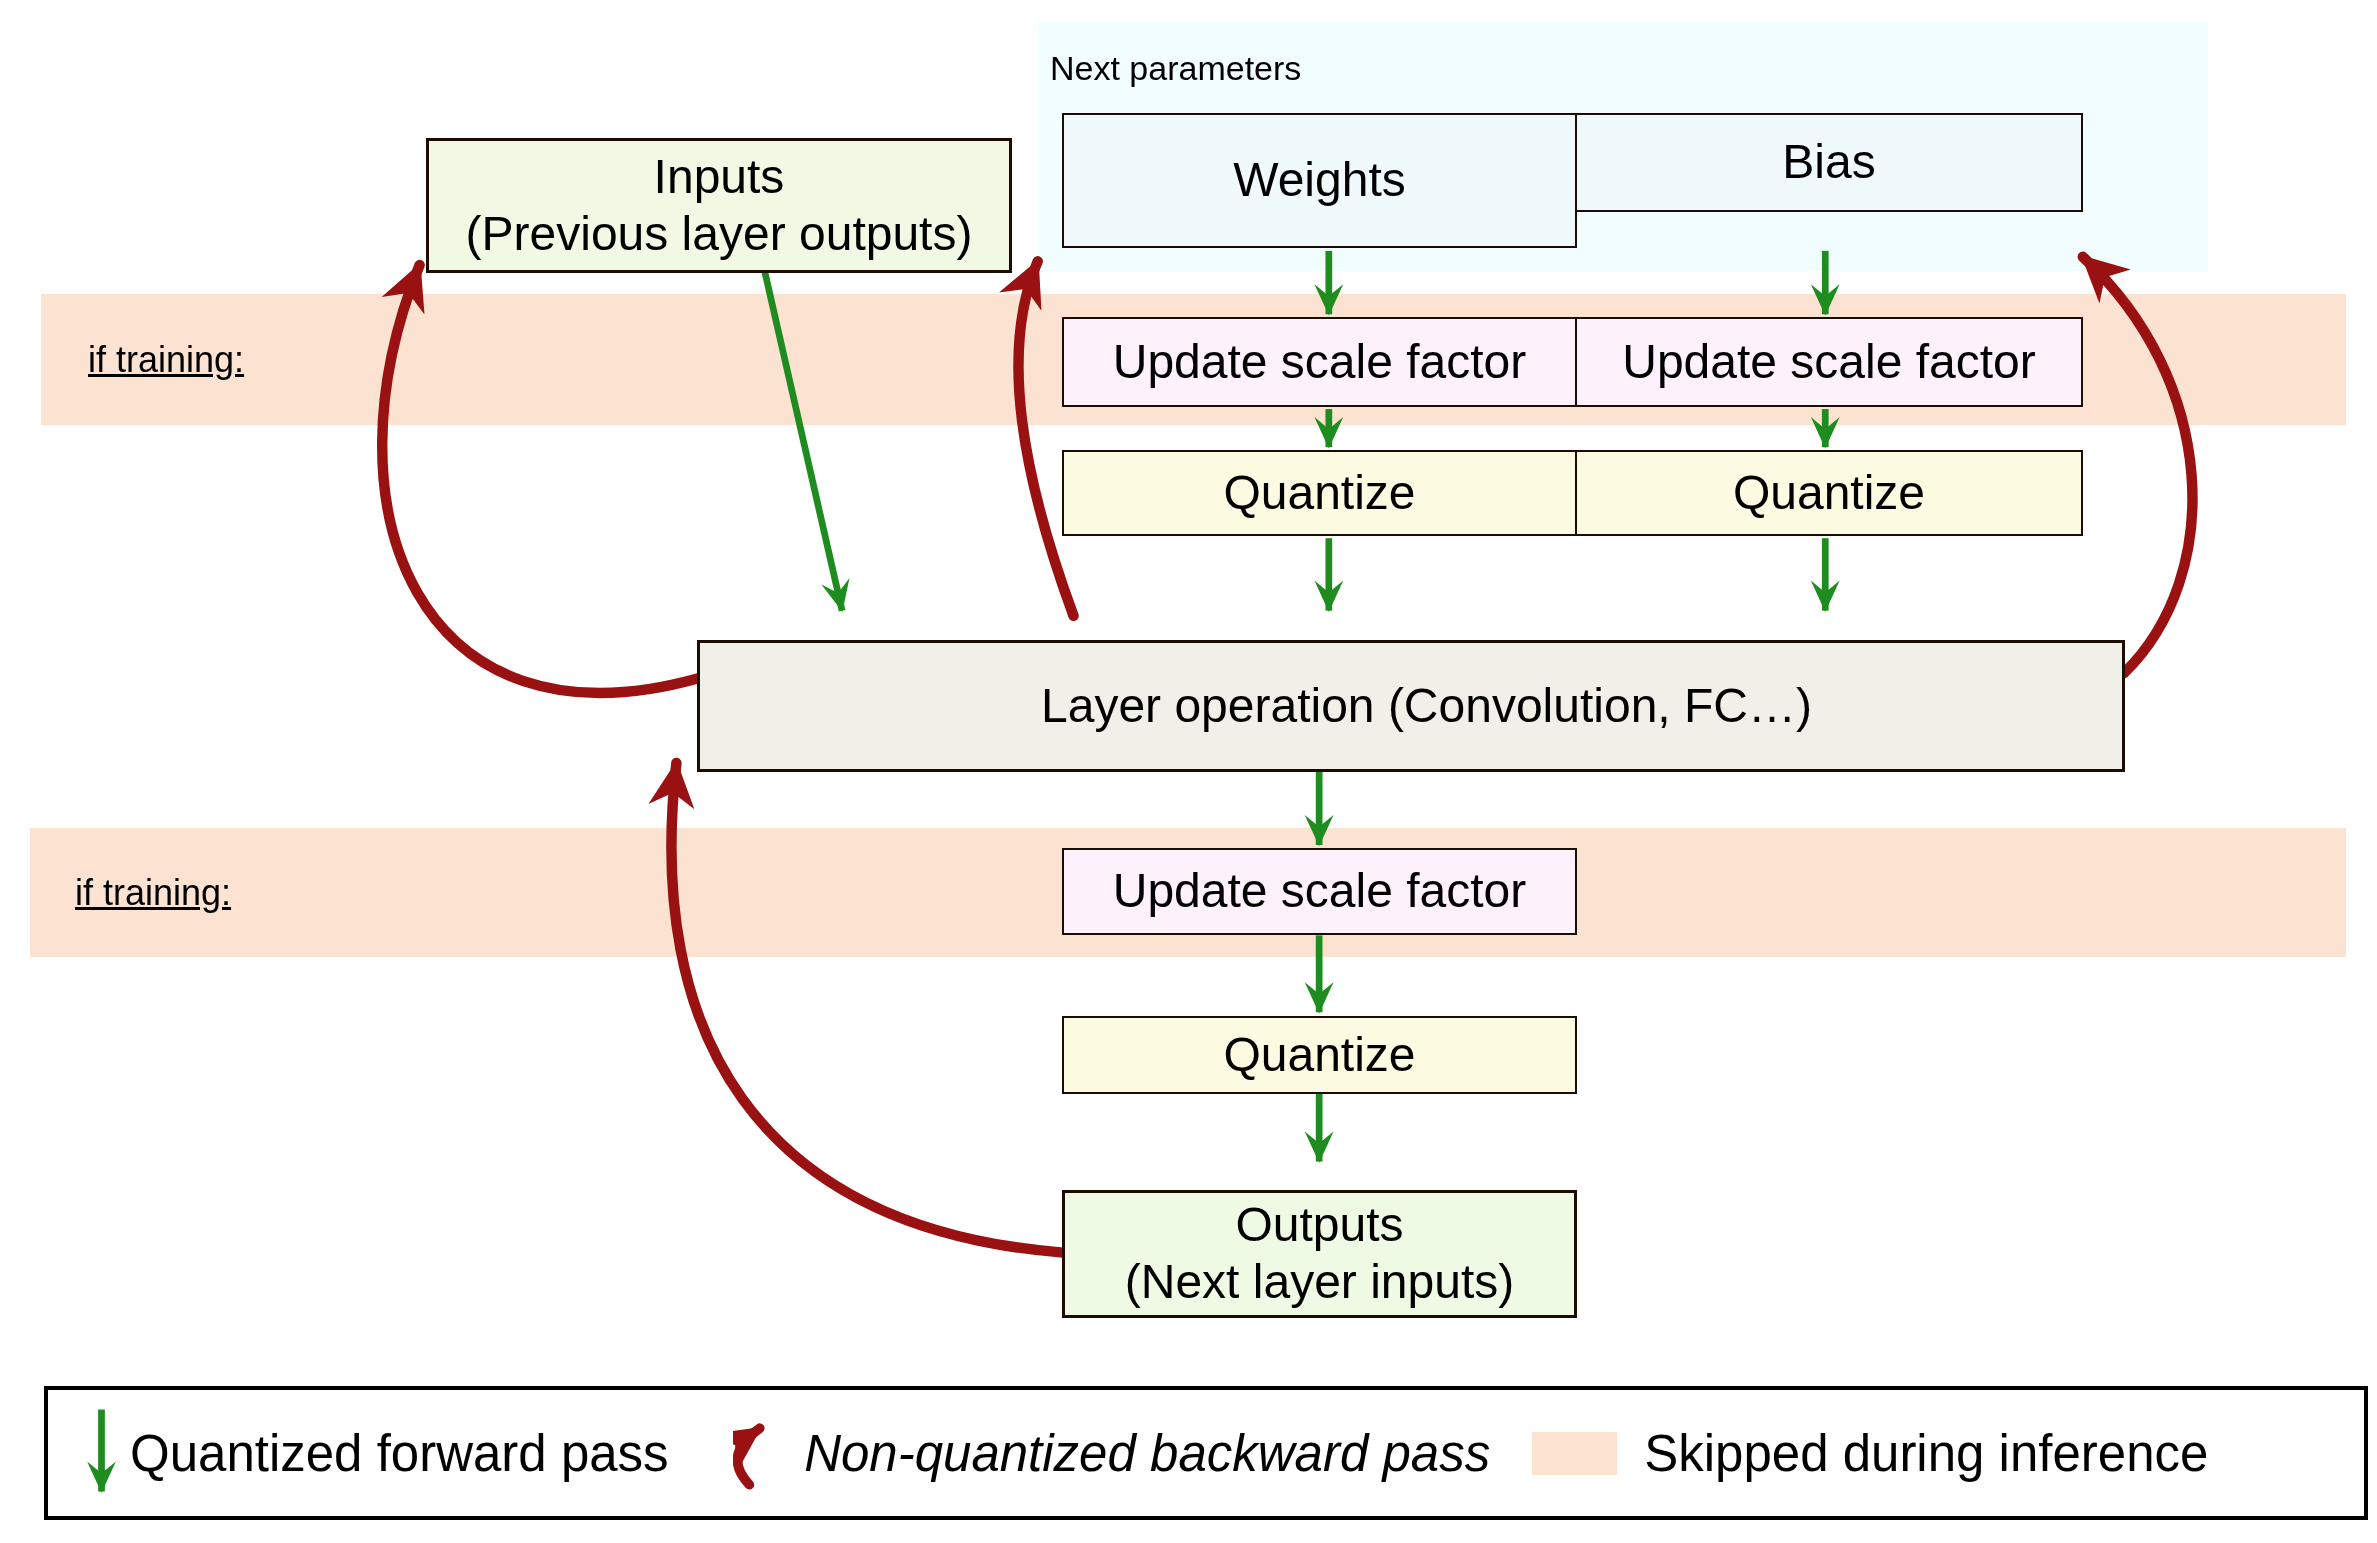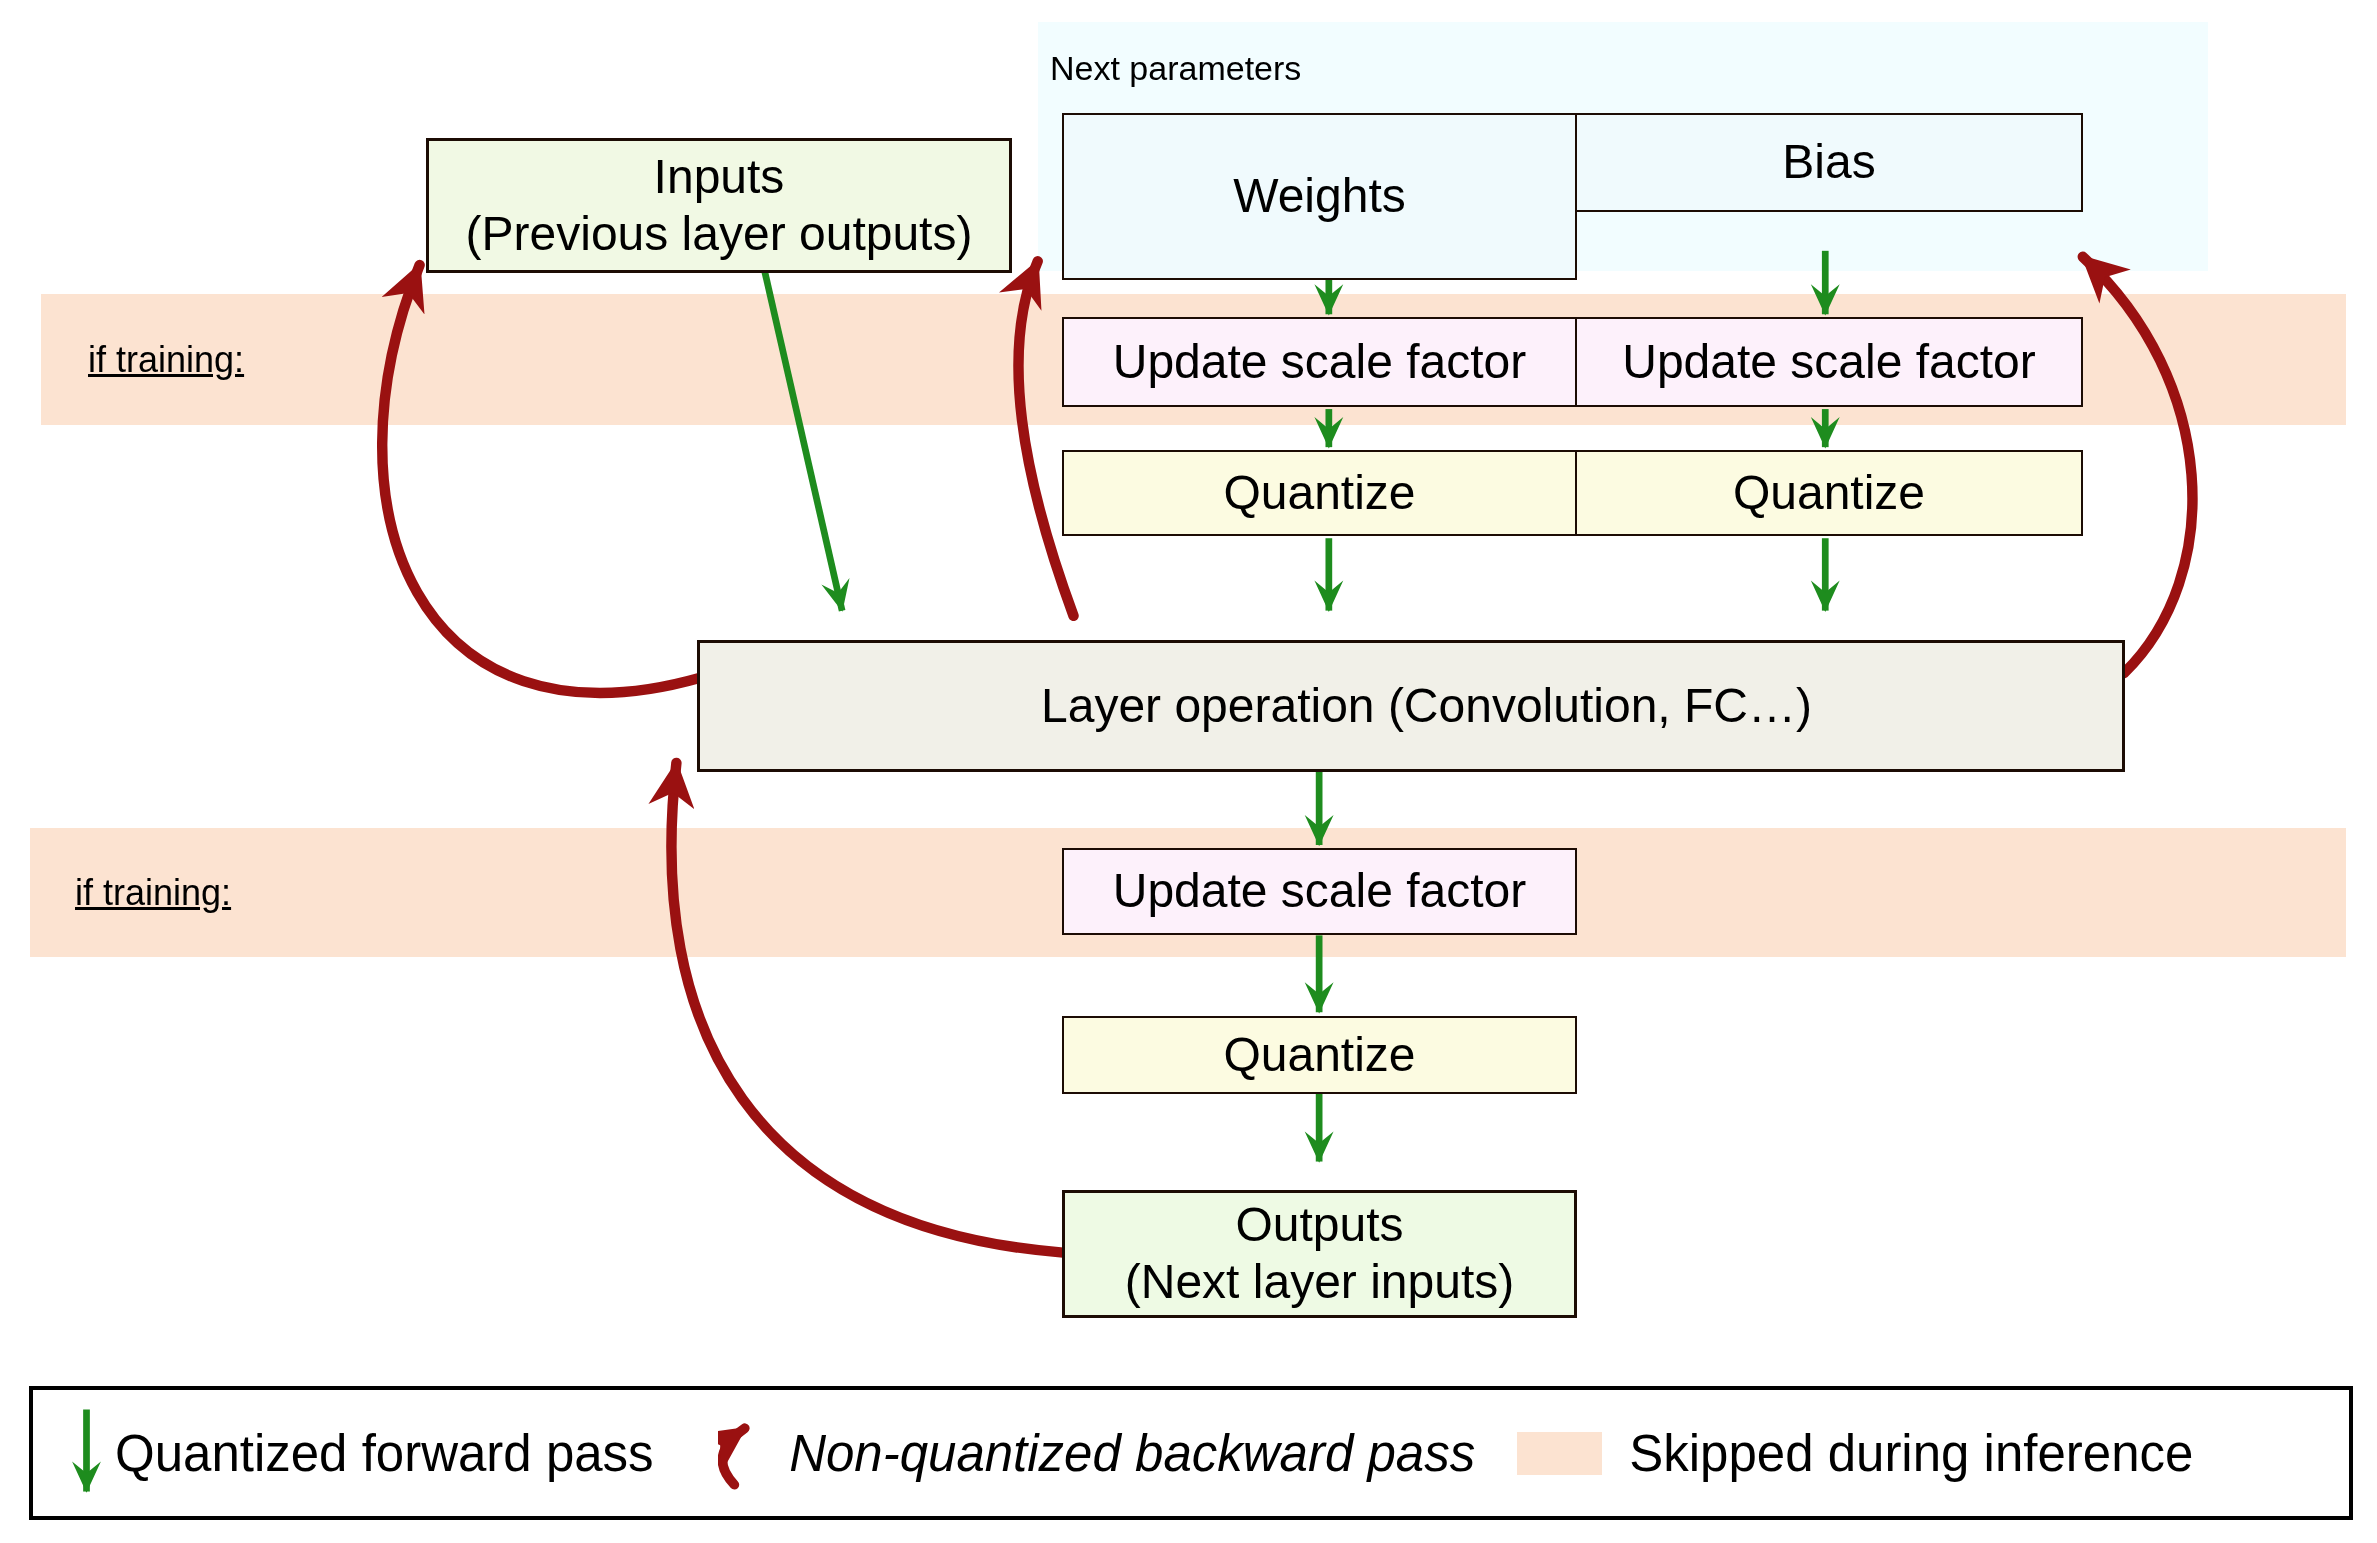--- a/index.html
+++ b/index.html
@@ -75,41 +75,41 @@
       <path d="M 1438 825 C 1370 640, 1338 470, 1390 350" marker-end="url(#rHead)"></path>
       <path d="M 2845 902 C 2980 770, 2970 510, 2790 344" marker-end="url(#rHead)"></path>
     </g>
   </svg>
 
   <div class="box thick" style="left:426px;top:113px;width:586px;height:135px;background:var(--inputs_fill);border-width:3px;">
     <div>Inputs</div>
     <div>(Previous layer outputs)</div>
   </div>
 
-  <div class="box" style="left:1062px;top:113px;width:515px;height:167px;background:var(--weights_fill);">Weights</div>
+  <div class="box" style="left:1062px;top:113px;width:515px;height:135px;background:var(--weights_fill);">Weights</div>
   <div class="box" style="left:1575px;top:113px;width:508px;height:99px;background:var(--bias_fill);">Bias</div>
 
   <div class="box" style="left:1062px;top:317px;width:515px;height:90px;background:var(--update_fill);">Update scale factor</div>
   <div class="box" style="left:1575px;top:317px;width:508px;height:90px;background:var(--update_fill);">Update scale factor</div>
 
   <div class="box" style="left:1062px;top:450px;width:515px;height:86px;background:var(--quantize_fill);">Quantize</div>
   <div class="box" style="left:1575px;top:450px;width:508px;height:86px;background:var(--quantize_fill);">Quantize</div>
 
   <div class="box thick" style="left:697px;top:615px;width:1428px;height:132px;background:var(--layer_op_fill);padding-left:31px;">Layer operation (Convolution, FC…)</div>
 
   <div class="box" style="left:1062px;top:848px;width:515px;height:87px;background:var(--update_fill);">Update scale factor</div>
 
   <div class="box" style="left:1062px;top:1016px;width:515px;height:78px;background:var(--quantize_fill);">Quantize</div>
 
   <div class="box thick" style="left:1062px;top:1165px;width:515px;height:128px;background:var(--outputs_fill);">
     <div>Outputs</div>
     <div>(Next layer inputs)</div>
   </div>
 
-  <div class="legend" style="left:29px;top:1386px;width:2324px;height:134px;">
+  <div class="legend" style="left:44px;top:1386px;width:2324px;height:134px;">
 
     <div class="legend-item" style="margin-left:31px;">
       <svg width="45" height="91" viewBox="0 0 60 122">
         <line x1="30" y1="2" x2="30" y2="112" stroke="var(--forward_arrow)" stroke-width="9" marker-end="url(#gHead)"></line>
       </svg>
       <span class="legend-text" style="margin-left:6px;">Quantized forward pass</span>
     </div>
 
     <div class="legend-item" style="margin-left:64px;">
       <svg width="64" height="75" viewBox="0 0 86 100">

